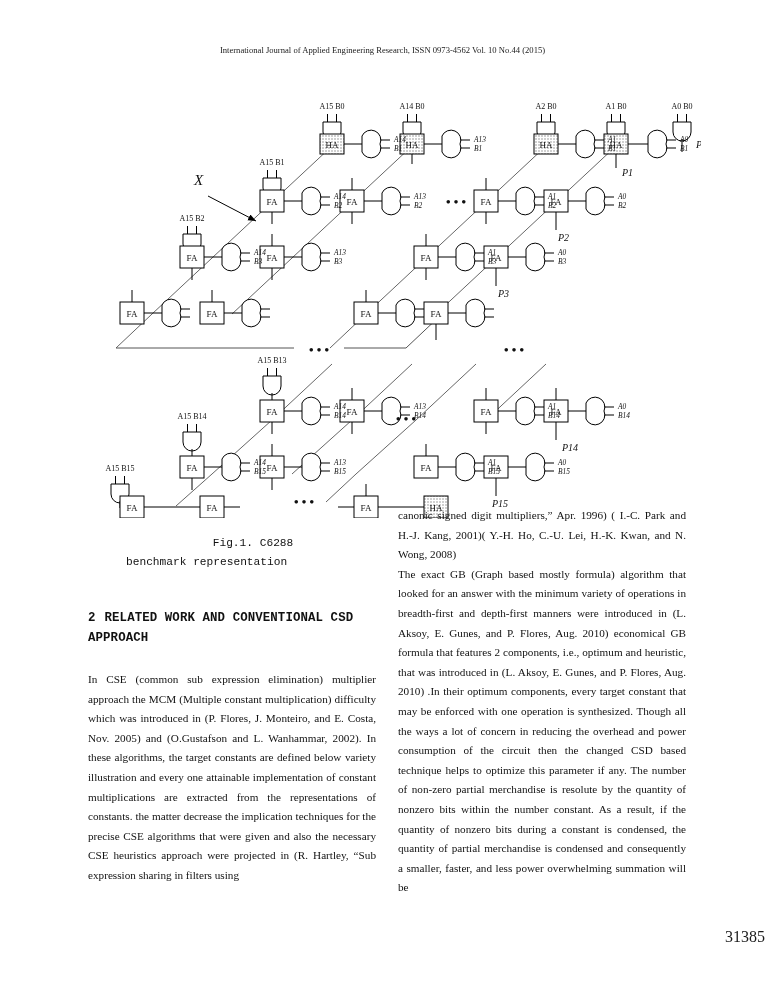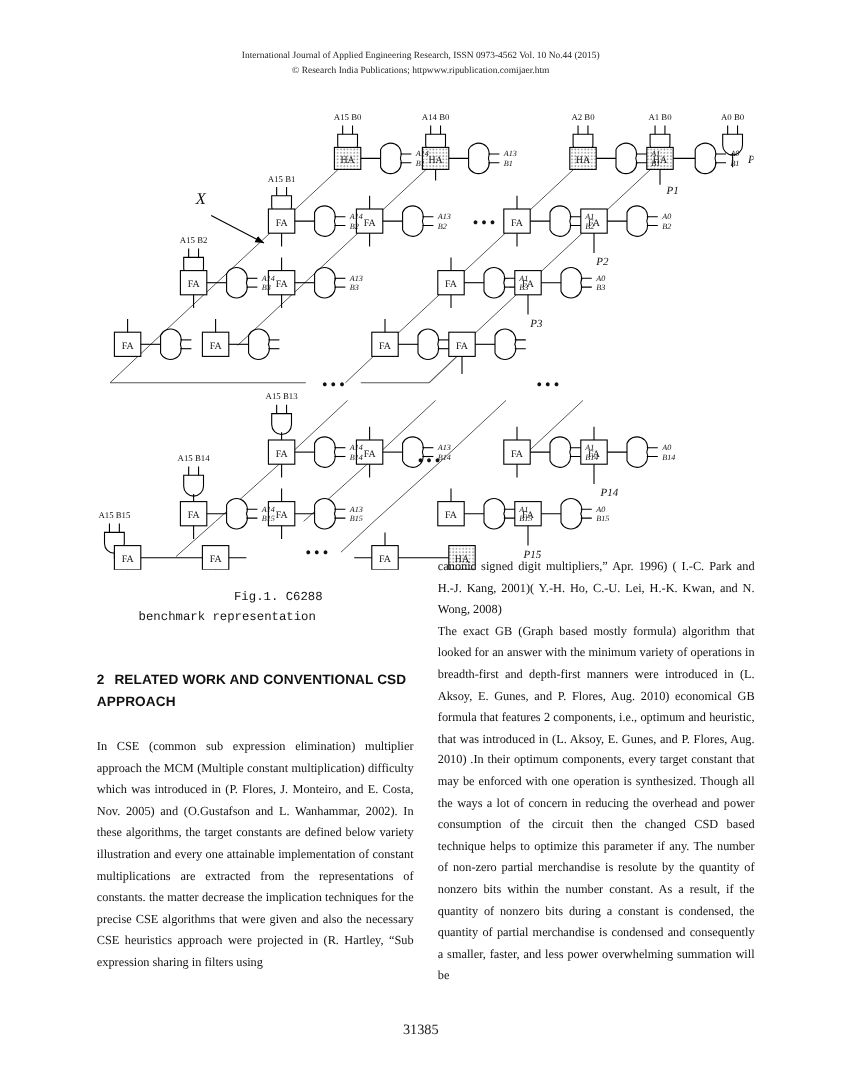--- a/index.html
+++ b/index.html
@@ -16,59 +16,58 @@
   
   .runhead{
     position:absolute;left:0;right:0;top:44px;
     text-align:center;
     font-family:"Liberation Serif", serif;
     font-size:8.6px;line-height:12.5px;
     color:#1b1b1b;
   }
 
   
-  .figure{position:absolute;left:60px;top:78px;width:625px;height:440px;}
+  .figure{position:absolute;left:76px;top:78px;width:625px;height:440px;}
   .fig-svg{display:block;}
 
   
   .caption{
     position:absolute;left:118px;top:534px;width:270px;
     font-size:11.2px;line-height:19px;color:#111;font-family:Liberation Mono, monospace;
   }
   .caption .l1{display:block;text-align:center;}
   .caption .l2{display:block;text-align:left;padding-left:8px;}
 
   
   .col{position:absolute;width:288px;font-size:11.2px;line-height:19.6px;
        text-align:justify;color:#111;}
   .col-left{left:88px;top:608px;}
   .col-right{left:398px;top:506px;}
   .col p{margin:0 0 0 0;text-align:justify;text-justify:inter-word;}
   h2.sec{
-    font-family:Liberation Sans, sans-serif;
+    font-family:Liberation Mono, monospace;
     font-weight:bold;font-size:12.4px;line-height:20px;
     margin:0 0 22px 0;text-align:left;letter-spacing:.1px;
   }
   h2.sec .num{margin-right:9px;}
 
   
   .folio{
-    position:absolute;left:0;right:0;top:928px;text-align:center;
-    font-size:13px;color:#1b1b1b;
+    position:absolute;left:0;right:0;top:928px;text-align:right;
+    font-size:16px;color:#1b1b1b;
   }
   svg text{font-family:"Liberation Serif", serif;}
 </style>
 </head>
 <body>
 
 <div class="page">
 
   <div class="runhead">
     <div>International Journal of Applied Engineering Research, ISSN 0973-4562 Vol. 10 No.44 (2015)</div>
-    <div>© Research India Publications; httpwww.ripublication.comijaer.htm</div>
   </div>
 
   <div class="figure">
     <svg class="fig-svg" width="625" height="440" viewBox="0 0 625 440">
       <defs>
         <pattern id="hatch" width="3" height="3" patternUnits="userSpaceOnUse">
           <rect width="3" height="3" fill="#ffffff"></rect>
           <circle cx="1" cy="1" r="0.75" fill="#8a8a8a"></circle>
         </pattern>
         <marker id="arrh" markerWidth="9" markerHeight="9" refX="8" refY="3.2" orient="auto">

